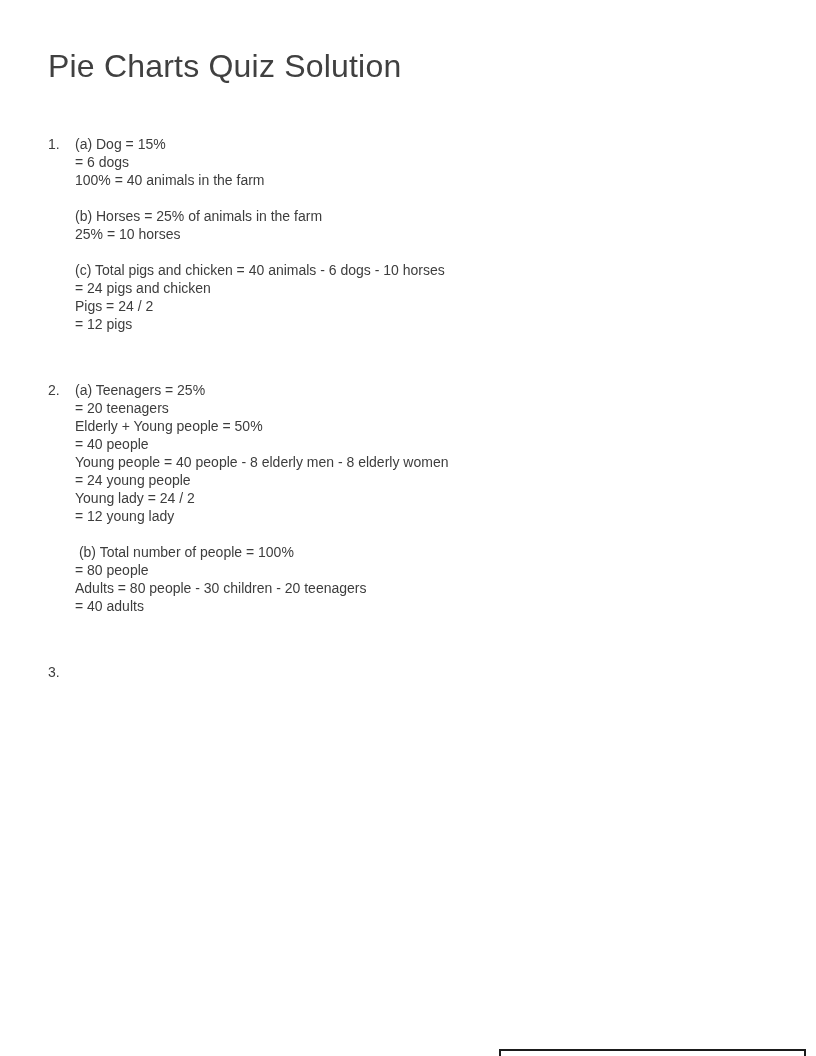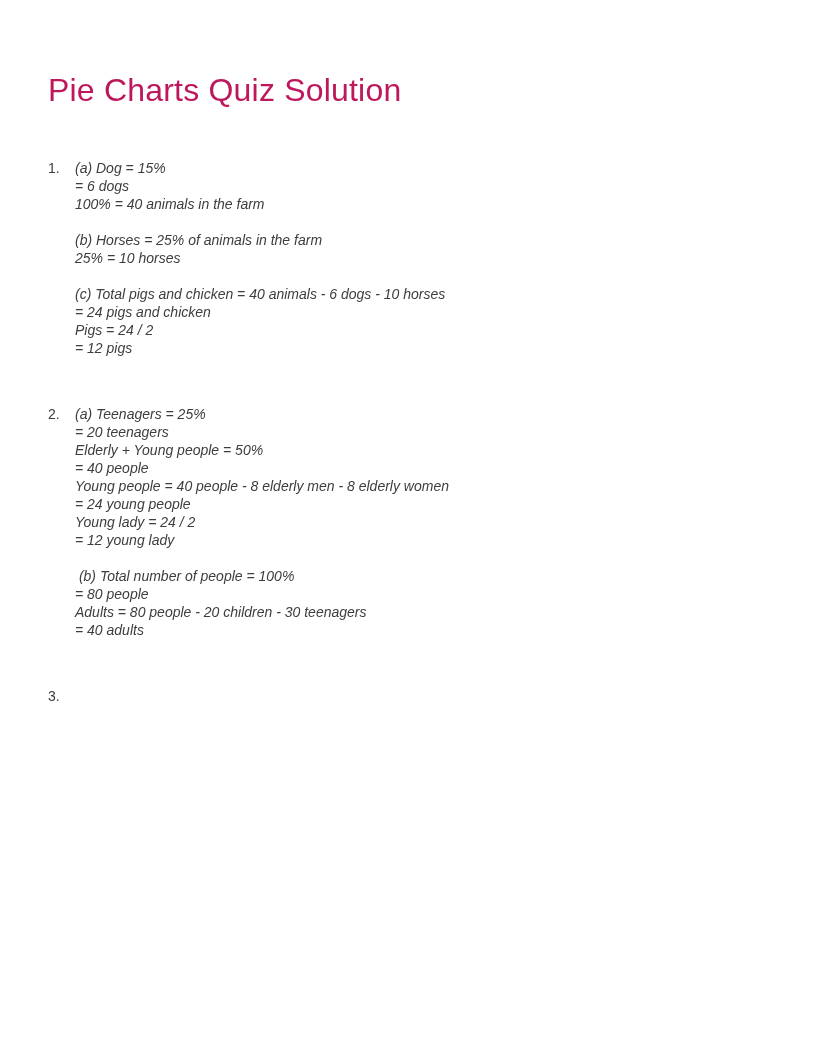--- a/index.html
+++ b/index.html
@@ -13,25 +13,25 @@
     position: relative;
     overflow: hidden;
     font-family: "Liberation Sans", "DejaVu Sans", sans-serif;
   }
   .page {
     width: 816px;
     height: 1056px;
     position: relative;
   }
   .page-title {
-    margin: 70px 0 0 48px;
+    margin: 46px 0 0 48px;
     font-size: 32px;
     font-weight: 400;
     line-height: 40px;
-    color: #be185d;
+    color: #404040;
     letter-spacing: 0.2px;
   }
   .solutions-list {
     list-style: none;
     margin: 49px 0 0 0;
     padding: 0 0 0 48px;
   }
   .solution-item {
     display: flex;
     align-items: flex-start;
@@ -39,21 +39,20 @@
     font-size: 14px;
     line-height: 18px;
     color: #3d3d3d;
   }
   .problem-number {
     flex: 0 0 27px;
     width: 27px;
   }
   .solution-text {
     white-space: pre-wrap;
-    font-style: italic;
   }
   .footer-badge {
     position: absolute;
     right: 10px;
     bottom: 11px;
     width: 307px;
     height: 42px;
     box-sizing: border-box;
     border: 2px solid #1b1b1b;
     background: #ffffff;
@@ -96,21 +95,21 @@
 = 20 teenagers
 Elderly + Young people = 50%
 = 40 people
 Young people = 40 people - 8 elderly men - 8 elderly women
 = 24 young people
 Young lady = 24 / 2
 = 12 young lady
 
  (b) Total number of people = 100%
 = 80 people
-Adults = 80 people - 20 children - 30 teenagers
+Adults = 80 people - 30 children - 20 teenagers
 = 40 adults</div>
     </li>
     <li class="solution-item">
       <span class="problem-number">3.</span>
     </li>
   </ol>
 
   <div class="footer-badge">
     <svg class="logo-icon" width="28" height="30" viewBox="0 0 28 30" xmlns="http://www.w3.org/2000/svg">
       <defs>

